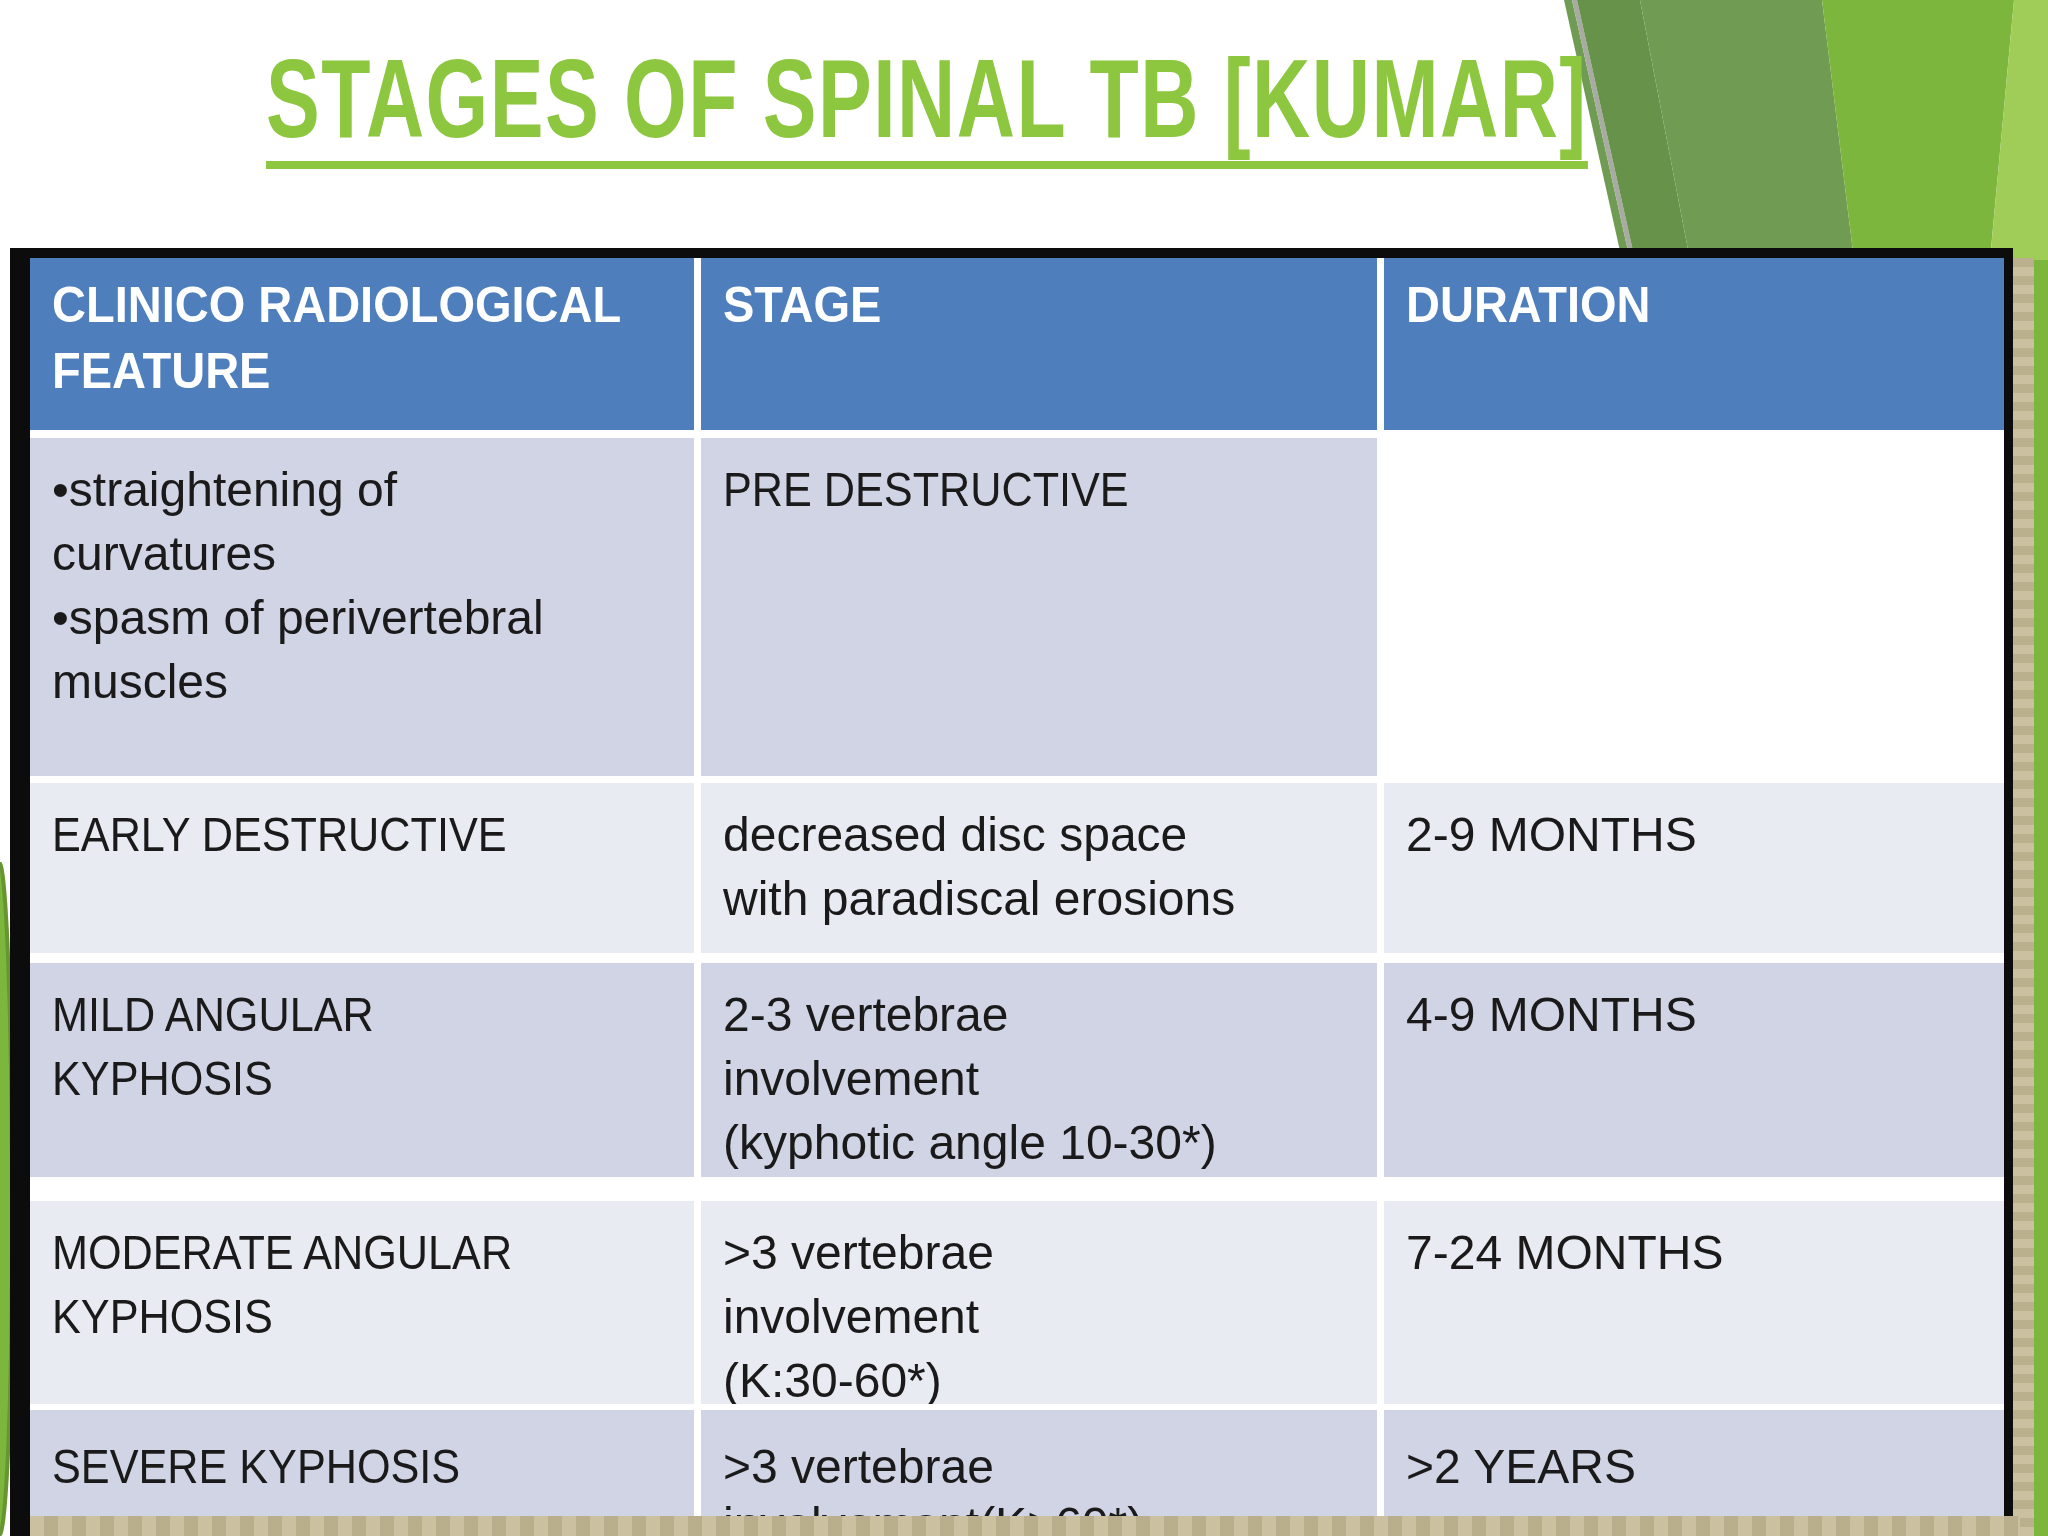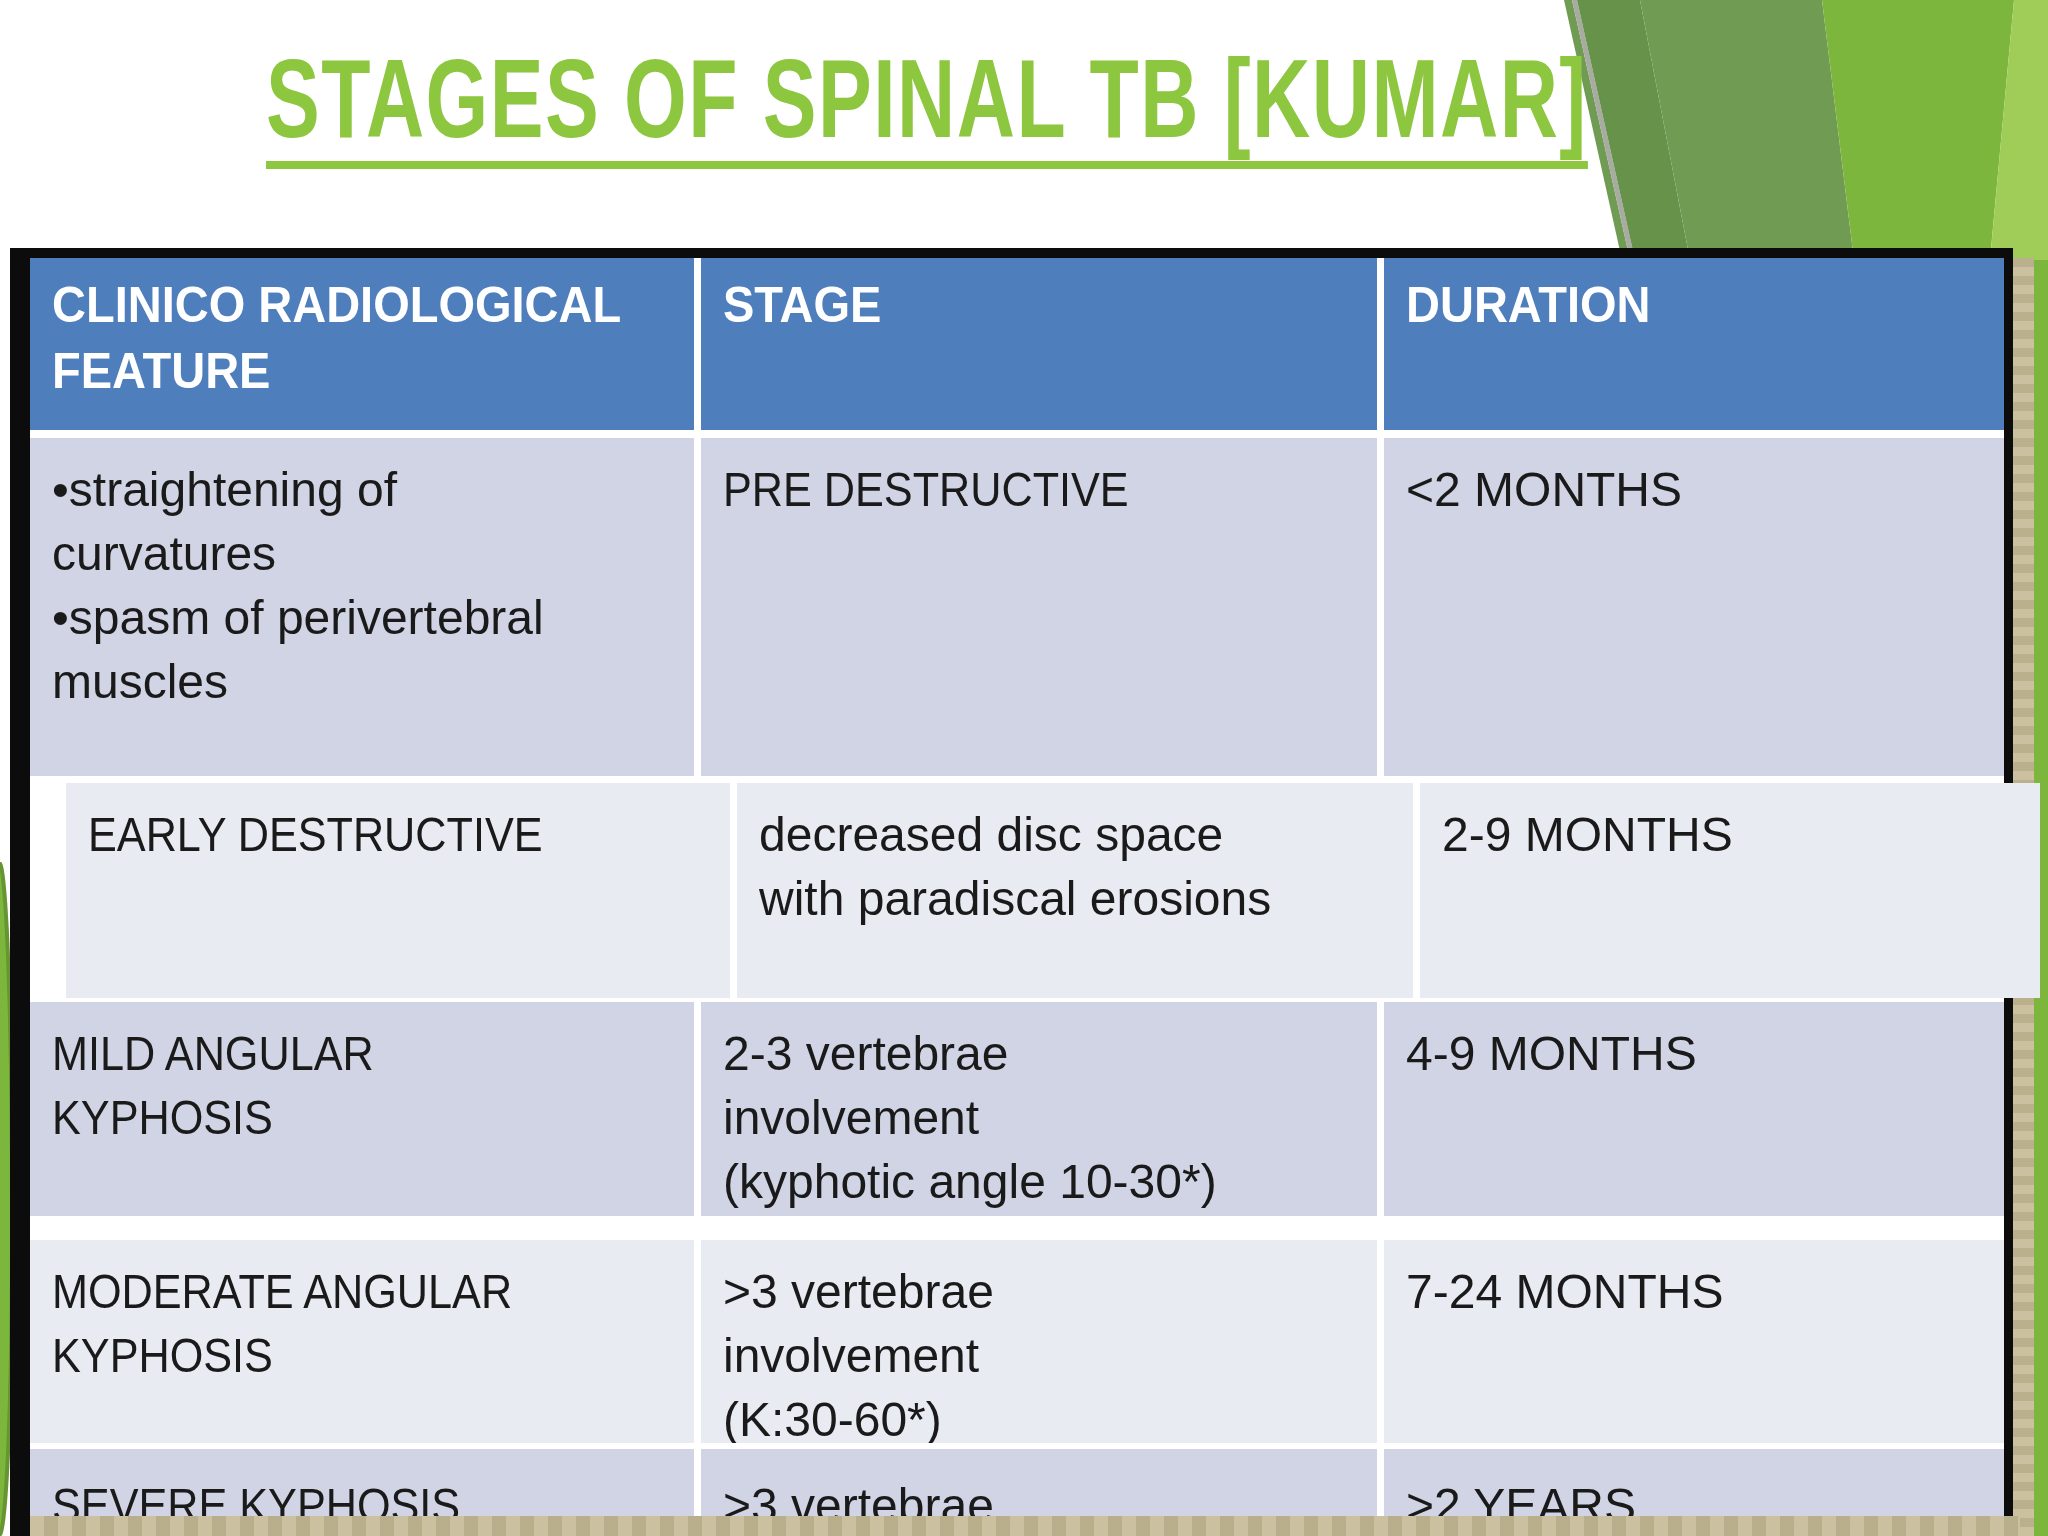--- a/index.html
+++ b/index.html
@@ -67,21 +67,21 @@
     background:#ffffff;
   }
   .trow{
     display:grid;
     grid-template-columns:664px 676px 620px;
     column-gap:7px;
     background:transparent;
   }
   .trow.header{height:172px;margin-bottom:8px;}
   .trow.r1{height:338px;margin-bottom:7px;}
-  .trow.r2{height:215px;margin-bottom:4px;padding-left:36px;}
+  .trow.r2{height:170px;margin-bottom:10px;}
   .trow.r3{height:214px;margin-bottom:24px;}
   .trow.r4{height:203px;margin-bottom:6px;}
   .trow.r5{height:134px;}
   .cell{
     white-space:pre-line;
     color:var(--text-dark);
     font-size:48px;line-height:64px;
     padding:20px 14px 0 22px;
     overflow:hidden;
   }
@@ -131,21 +131,20 @@
     <div class="cell"><span class="cond">STAGE</span></div>
     <div class="cell"><span class="cond">DURATION</span></div>
   </div>
 
   <div class="trow r1 odd">
     <div class="cell">•straightening of
 curvatures
 •spasm of perivertebral
 muscles</div>
     <div class="cell"><span class="cond">PRE DESTRUCTIVE</span></div>
-    <div class="cell">&lt;2 MONTHS</div>
   </div>
 
   <div class="trow r2 even">
     <div class="cell"><span class="cond">EARLY DESTRUCTIVE</span></div>
     <div class="cell">decreased disc space
 with paradiscal erosions</div>
     <div class="cell">2-9 MONTHS</div>
   </div>
 
   <div class="trow r3 odd">

